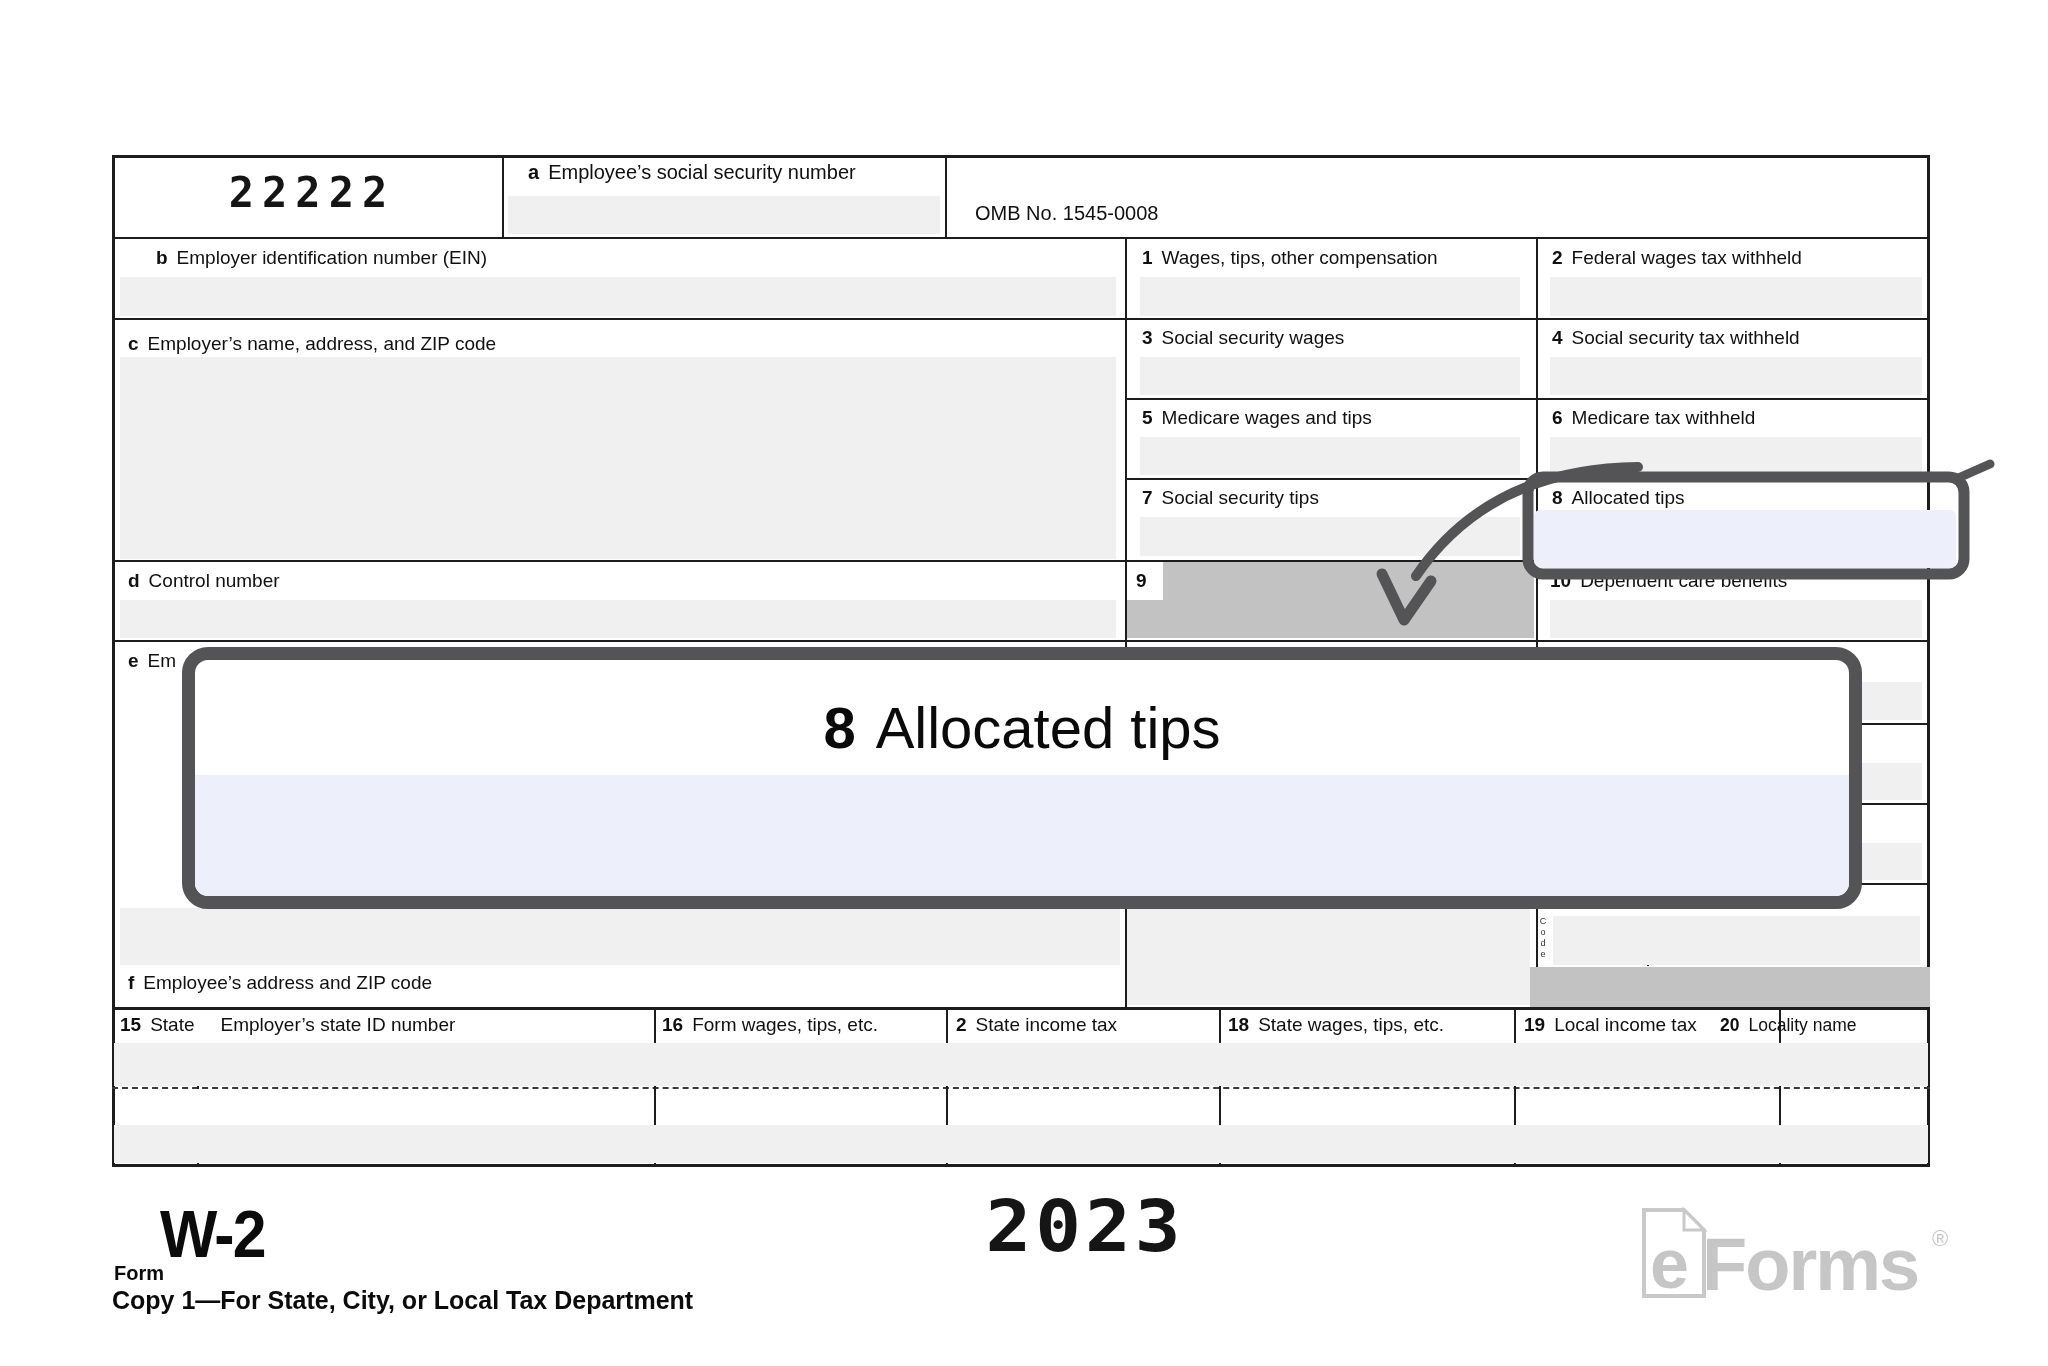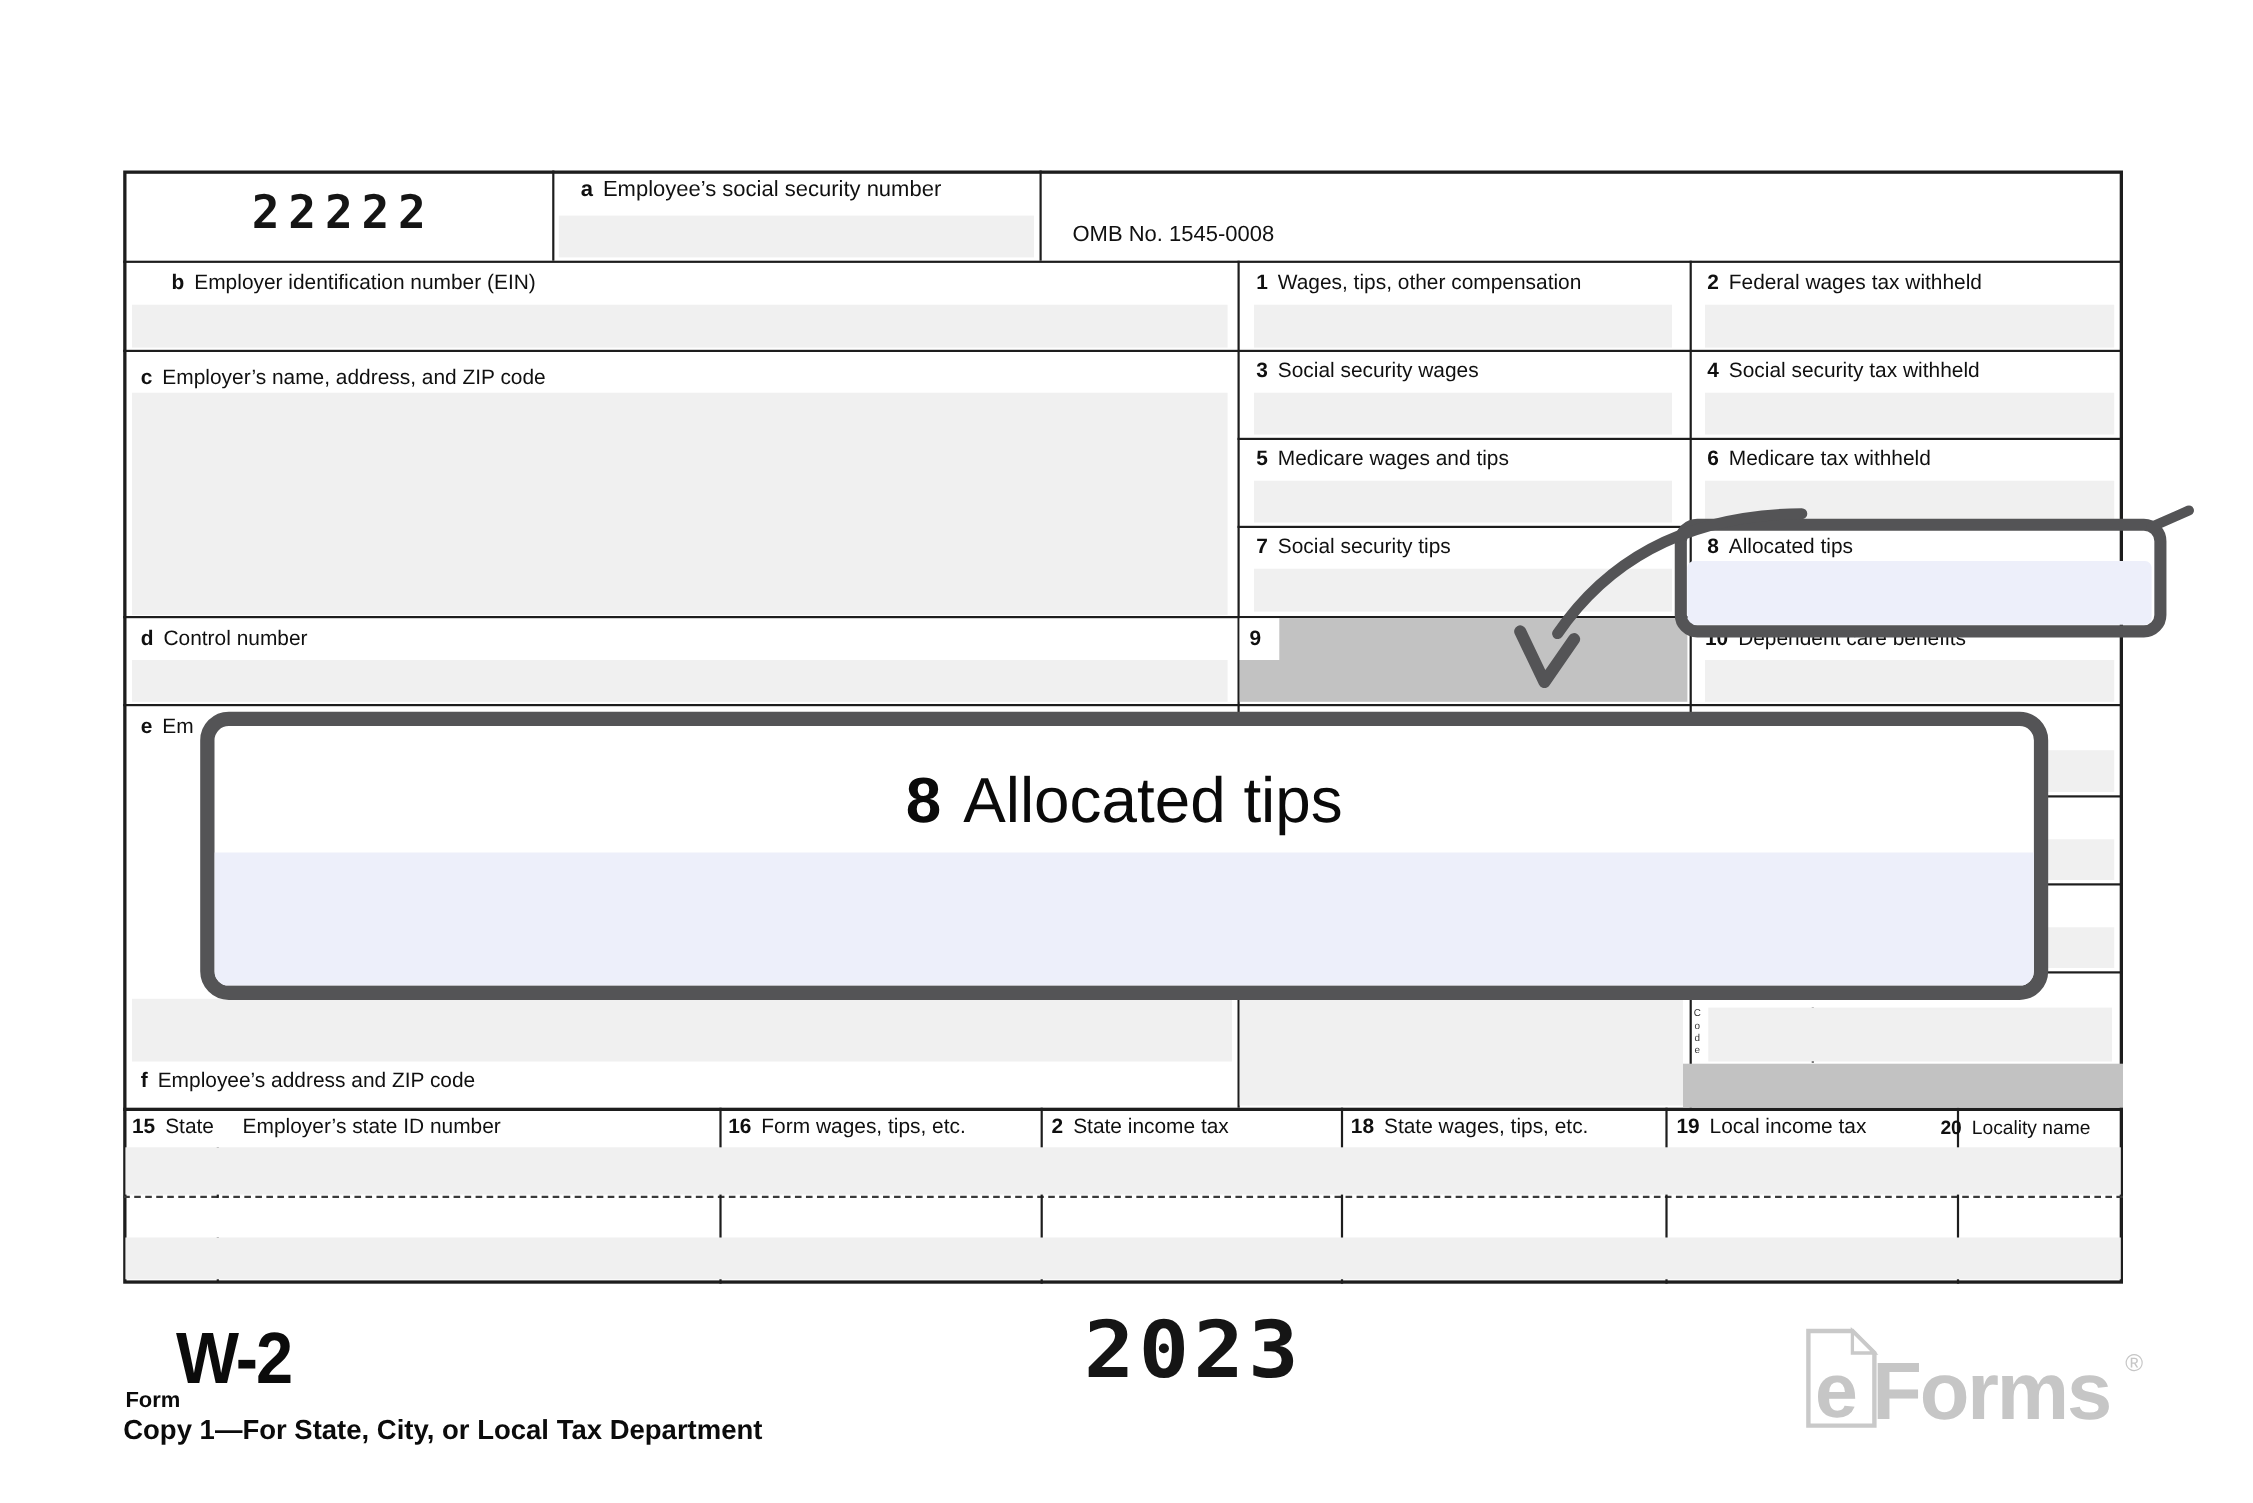--- a/index.html
+++ b/index.html
@@ -109,21 +109,21 @@
   <div class="lbl" style="left:1552px;top:487px;"><b>8</b><span>Allocated tips</span></div>
   <div class="lbl" style="left:1550px;top:570px;"><b>10</b><span>Dependent care benefits</span></div>
 
   <div class="codevert">Code</div>
 
   <div class="lbl" style="left:120px;top:1014px;"><b>15</b><span>State</span><span class="gap">Employer’s state ID number</span></div>
   <div class="lbl" style="left:662px;top:1014px;"><b>16</b><span>Form wages, tips, etc.</span></div>
   <div class="lbl" style="left:956px;top:1014px;"><b>2</b><span>State income tax</span></div>
   <div class="lbl" style="left:1228px;top:1014px;"><b>18</b><span>State wages, tips, etc.</span></div>
   <div class="lbl" style="left:1524px;top:1014px;"><b>19</b><span>Local income tax</span></div>
-  <div class="lbl small-lbl" style="left:1764px;top:1015px;"><b>20</b><span>Locality name</span></div>
+  <div class="lbl small-lbl" style="left:1720px;top:1015px;"><b>20</b><span>Locality name</span></div>
 
   <svg class="abs" style="left:0;top:0;" width="2048" height="1366" viewBox="0 0 2048 1366">
     <rect x="1534" y="510" width="422" height="58" rx="6" fill="#edeffa"></rect>
     <rect x="1528" y="477" width="436" height="97" rx="15" fill="none" stroke="#545456" stroke-width="11"></rect>
     <path d="M 1956 479 L 1990 464" fill="none" stroke="#545456" stroke-width="9" stroke-linecap="round"></path>
     <path d="M 1638 467 C 1545 468 1468 500 1416 576" fill="none" stroke="#545456" stroke-width="10" stroke-linecap="round"></path>
     <path d="M 1382 574 L 1404 620 L 1431 581" fill="none" stroke="#545456" stroke-width="11" stroke-linecap="round" stroke-linejoin="round"></path>
   </svg>
 
   <div id="callout">

